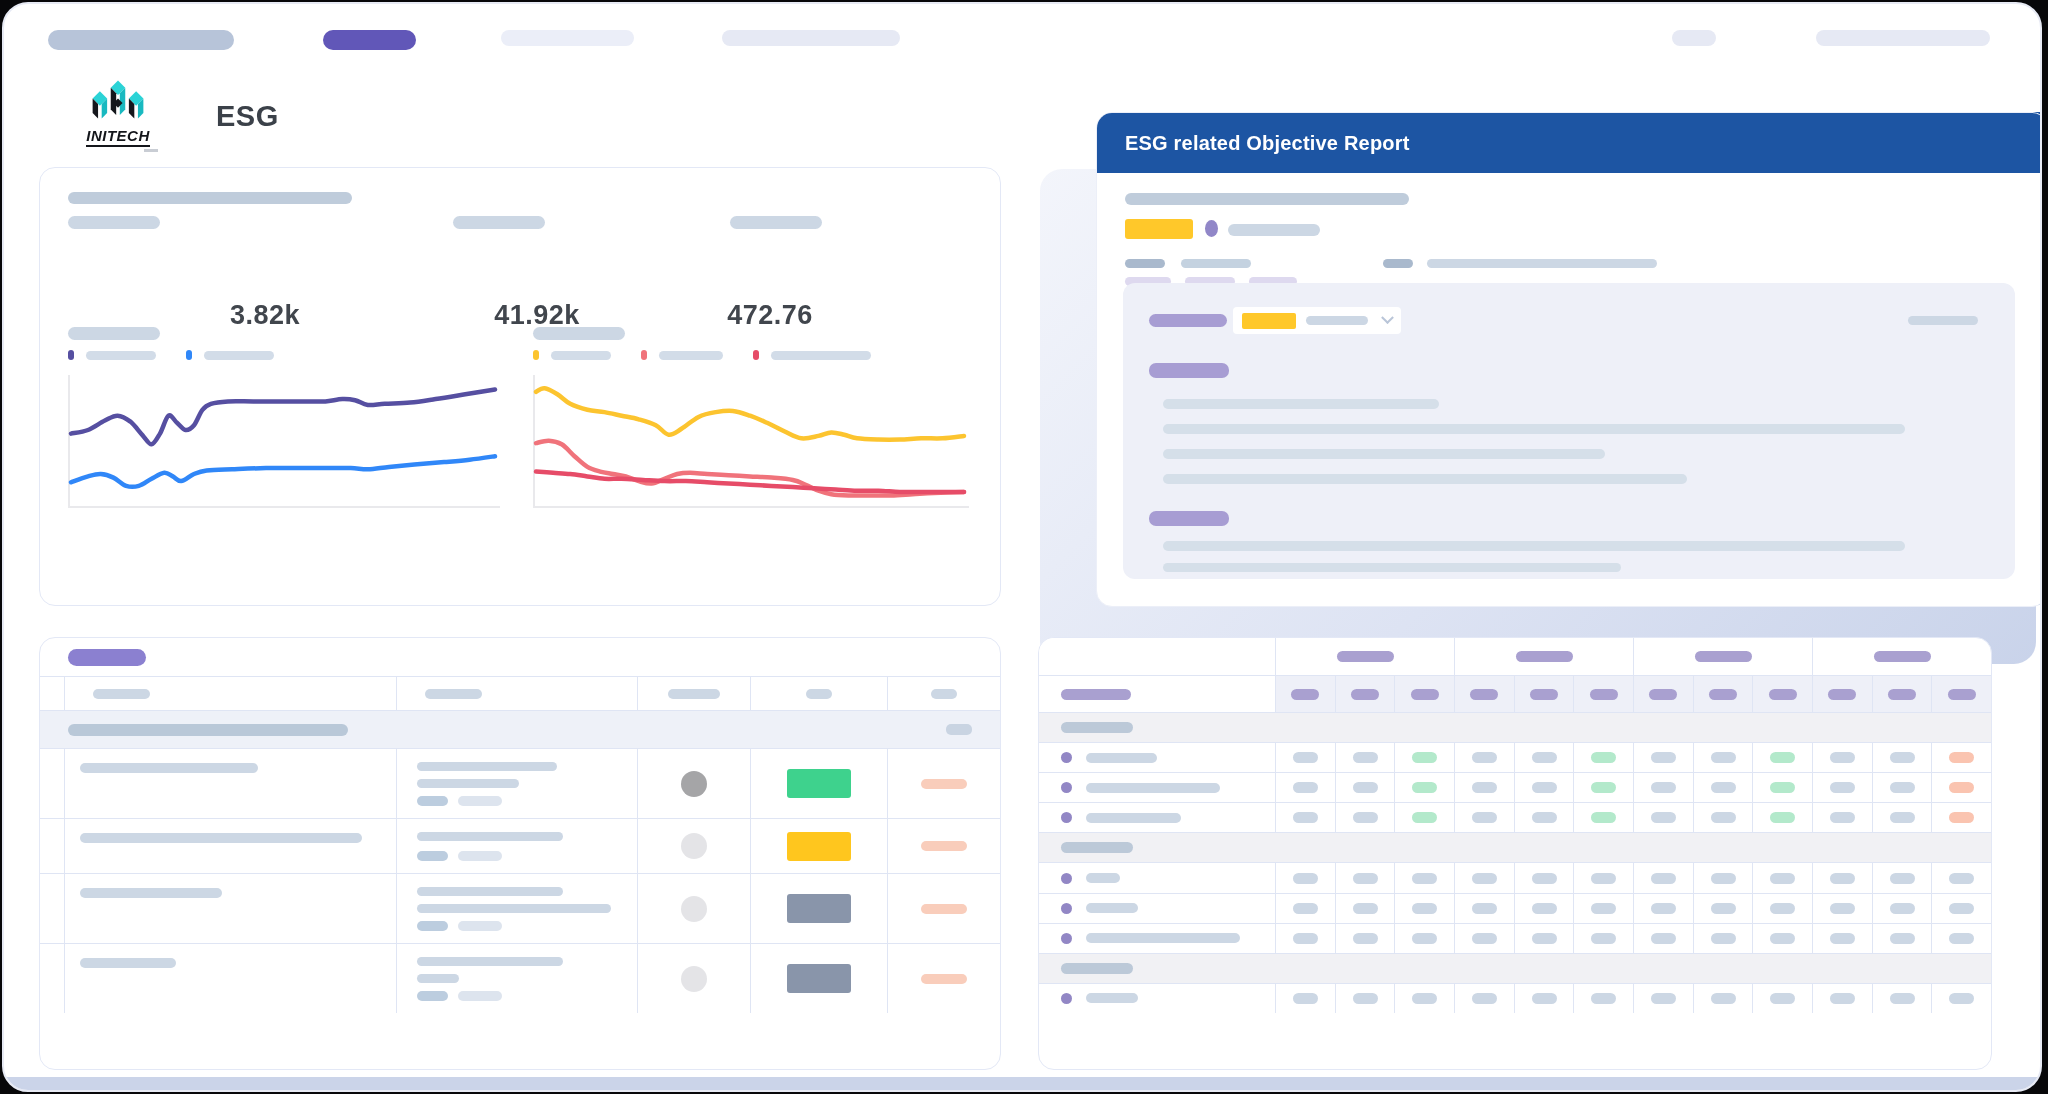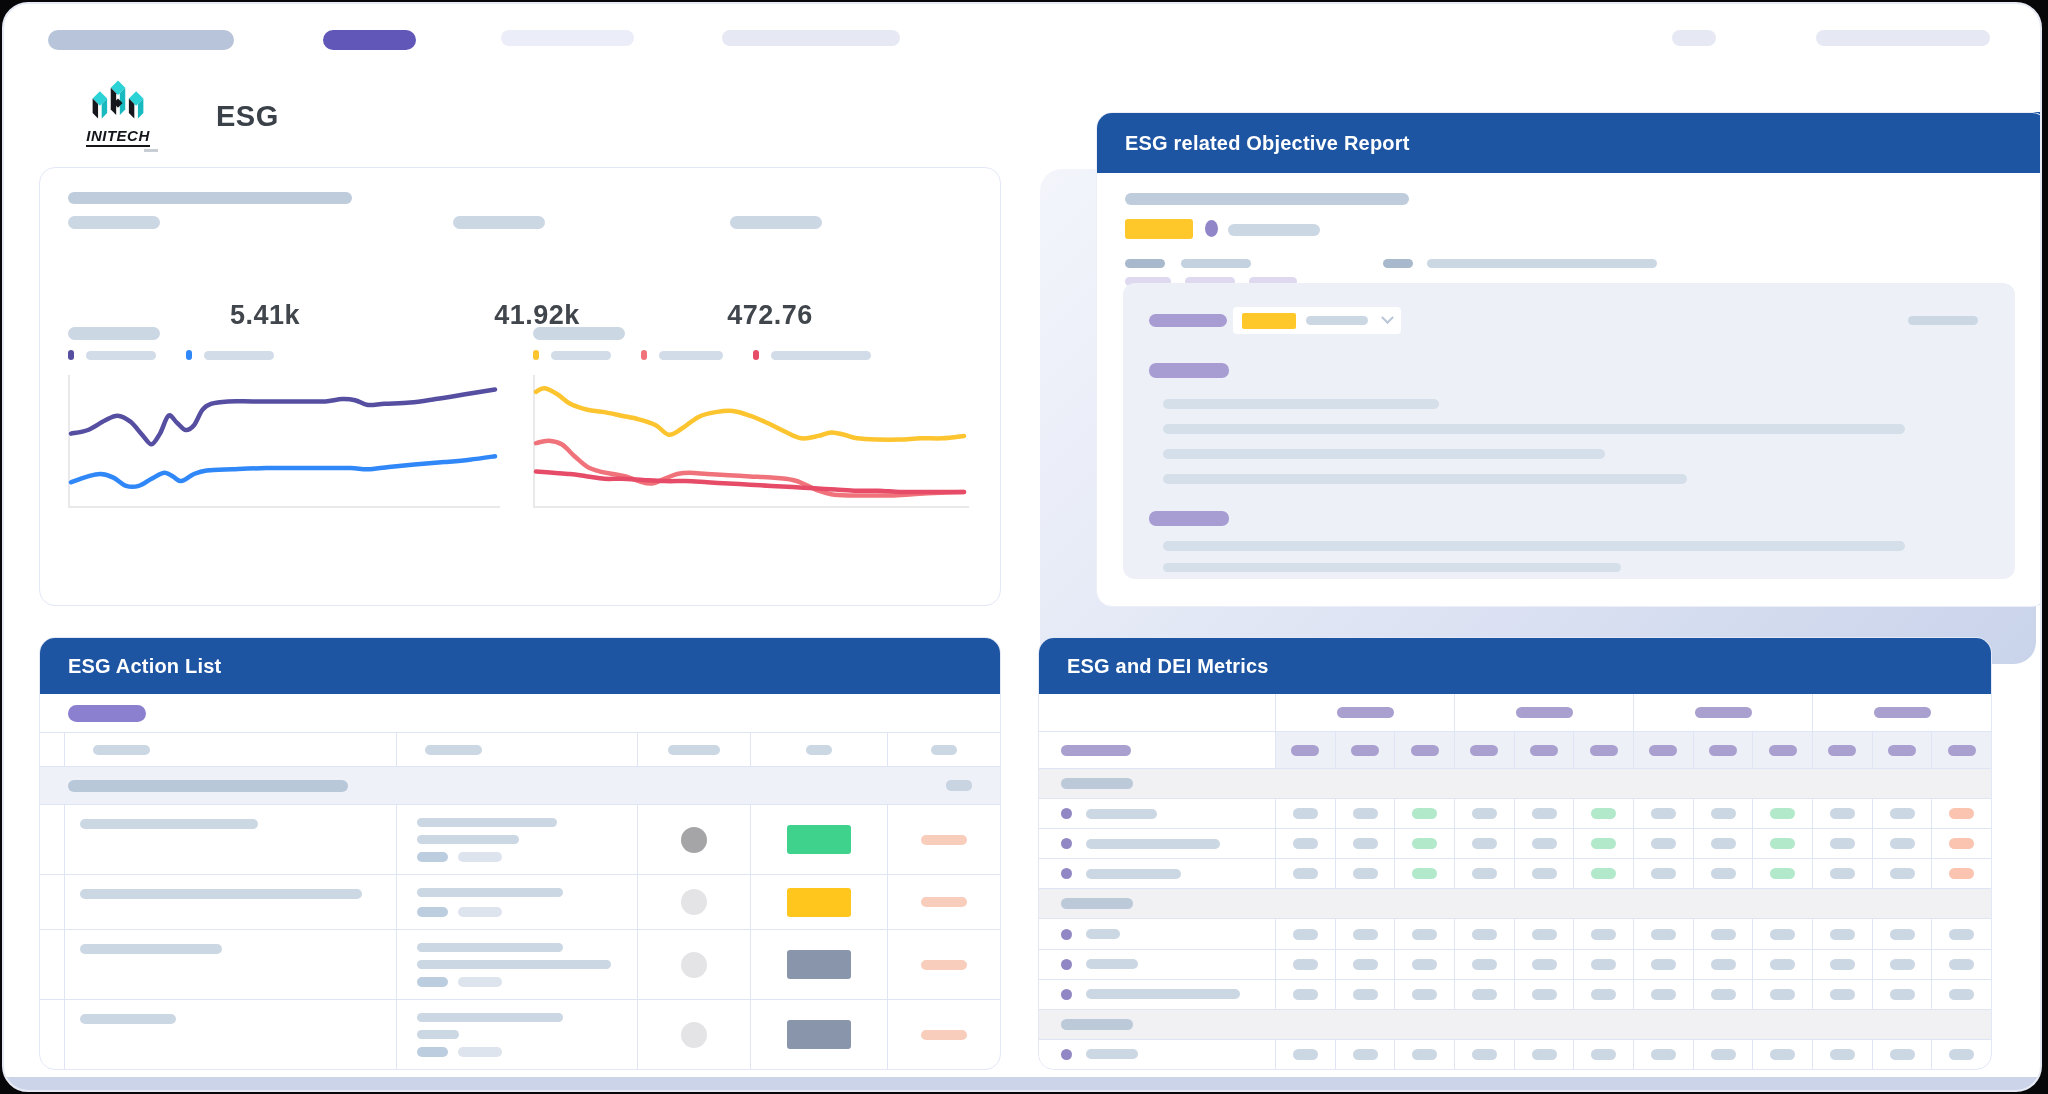--- a/index.html
+++ b/index.html
@@ -166,21 +166,21 @@
     </div>
     <h1 class="page-title">ESG</h1>
   </div>
 
   <section class="card energy">
     <div class="energy-body" id="energyBody">
         <div class="sk" style="left: 28px; top: 24px; width: 284px; height: 12px; background: var(--sk-mid);"></div>
         <div class="sk" style="left: 28px; top: 48px; width: 92px; height: 13px;"></div>
         <div class="sk" style="left: 413px; top: 48px; width: 92px; height: 13px;"></div>
         <div class="sk" style="left: 690px; top: 48px; width: 92px; height: 13px;"></div>
-        <div class="metric-value" style="left: 225px;">5.41k</div>
+        <div class="metric-value" style="left: 225px;">3.82k</div>
         <div class="metric-value" style="left: 497px;">41.92k</div>
         <div class="metric-value" style="left: 730px;">472.76</div>
         <div class="chart-block" style="left: 28px; width: 432px;">
           <div class="chart-label" style="width: 92px;"></div>
           <div class="legend">
             <div class="legend-item">
               <span class="legend-dot" style="background: rgb(86, 79, 161);"></span>
               <span class="legend-pill" style="width: 70px;"></span>
             </div>
             <div class="legend-item">
@@ -258,23 +258,20 @@
         <div class="sk" style="left:40px;top:191px;width:524px;height:10px;background:var(--sk-light)"></div>
 
         <div class="o-purple" style="left:26px;top:228px;width:80px;height:15px"></div>
         <div class="sk" style="left:40px;top:258px;width:742px;height:10px;background:var(--sk-light)"></div>
         <div class="sk" style="left:40px;top:280px;width:458px;height:9px;background:var(--sk-light)"></div>
       </div>
     </div>
   </section>
 
   <section class="card action">
-    <div class="card-hd hd-sm">
-      <span>ESG Action List</span>
-    </div>
     <div class="action-body" id="actionBody">
         <div class="a-toolbar">
           <div class="a-btn" style="width: 78px; background: rgb(139, 128, 208);"></div>
         </div>
         <div class="a-colhdr a-cols">
           <div class="a-c0"></div>
           <div class="a-c1">
             <span class="hp" style="width: 57px;"></span>
           </div>
           <div class="a-c2">
@@ -390,23 +387,20 @@
             <div class="a-badge" style="background: rgb(137, 149, 170);"></div>
           </div>
           <div class="a-c5">
             <div class="a-trail" style="width: 46px;"></div>
           </div>
         </div>
       </div>
   </section>
 
   <section class="card metrics">
-    <div class="card-hd hd-sm">
-      <span>ESG and DEI Metrics</span>
-    </div>
     <div class="metrics-body" id="metricsBody">
         <div class="m-row m-ghdr">
           <div class="m-fc"></div>
           <div class="grp">
             <span class="gp" style="width: 57px;"></span>
           </div>
           <div class="grp">
             <span class="gp" style="width: 57px;"></span>
           </div>
           <div class="grp">

